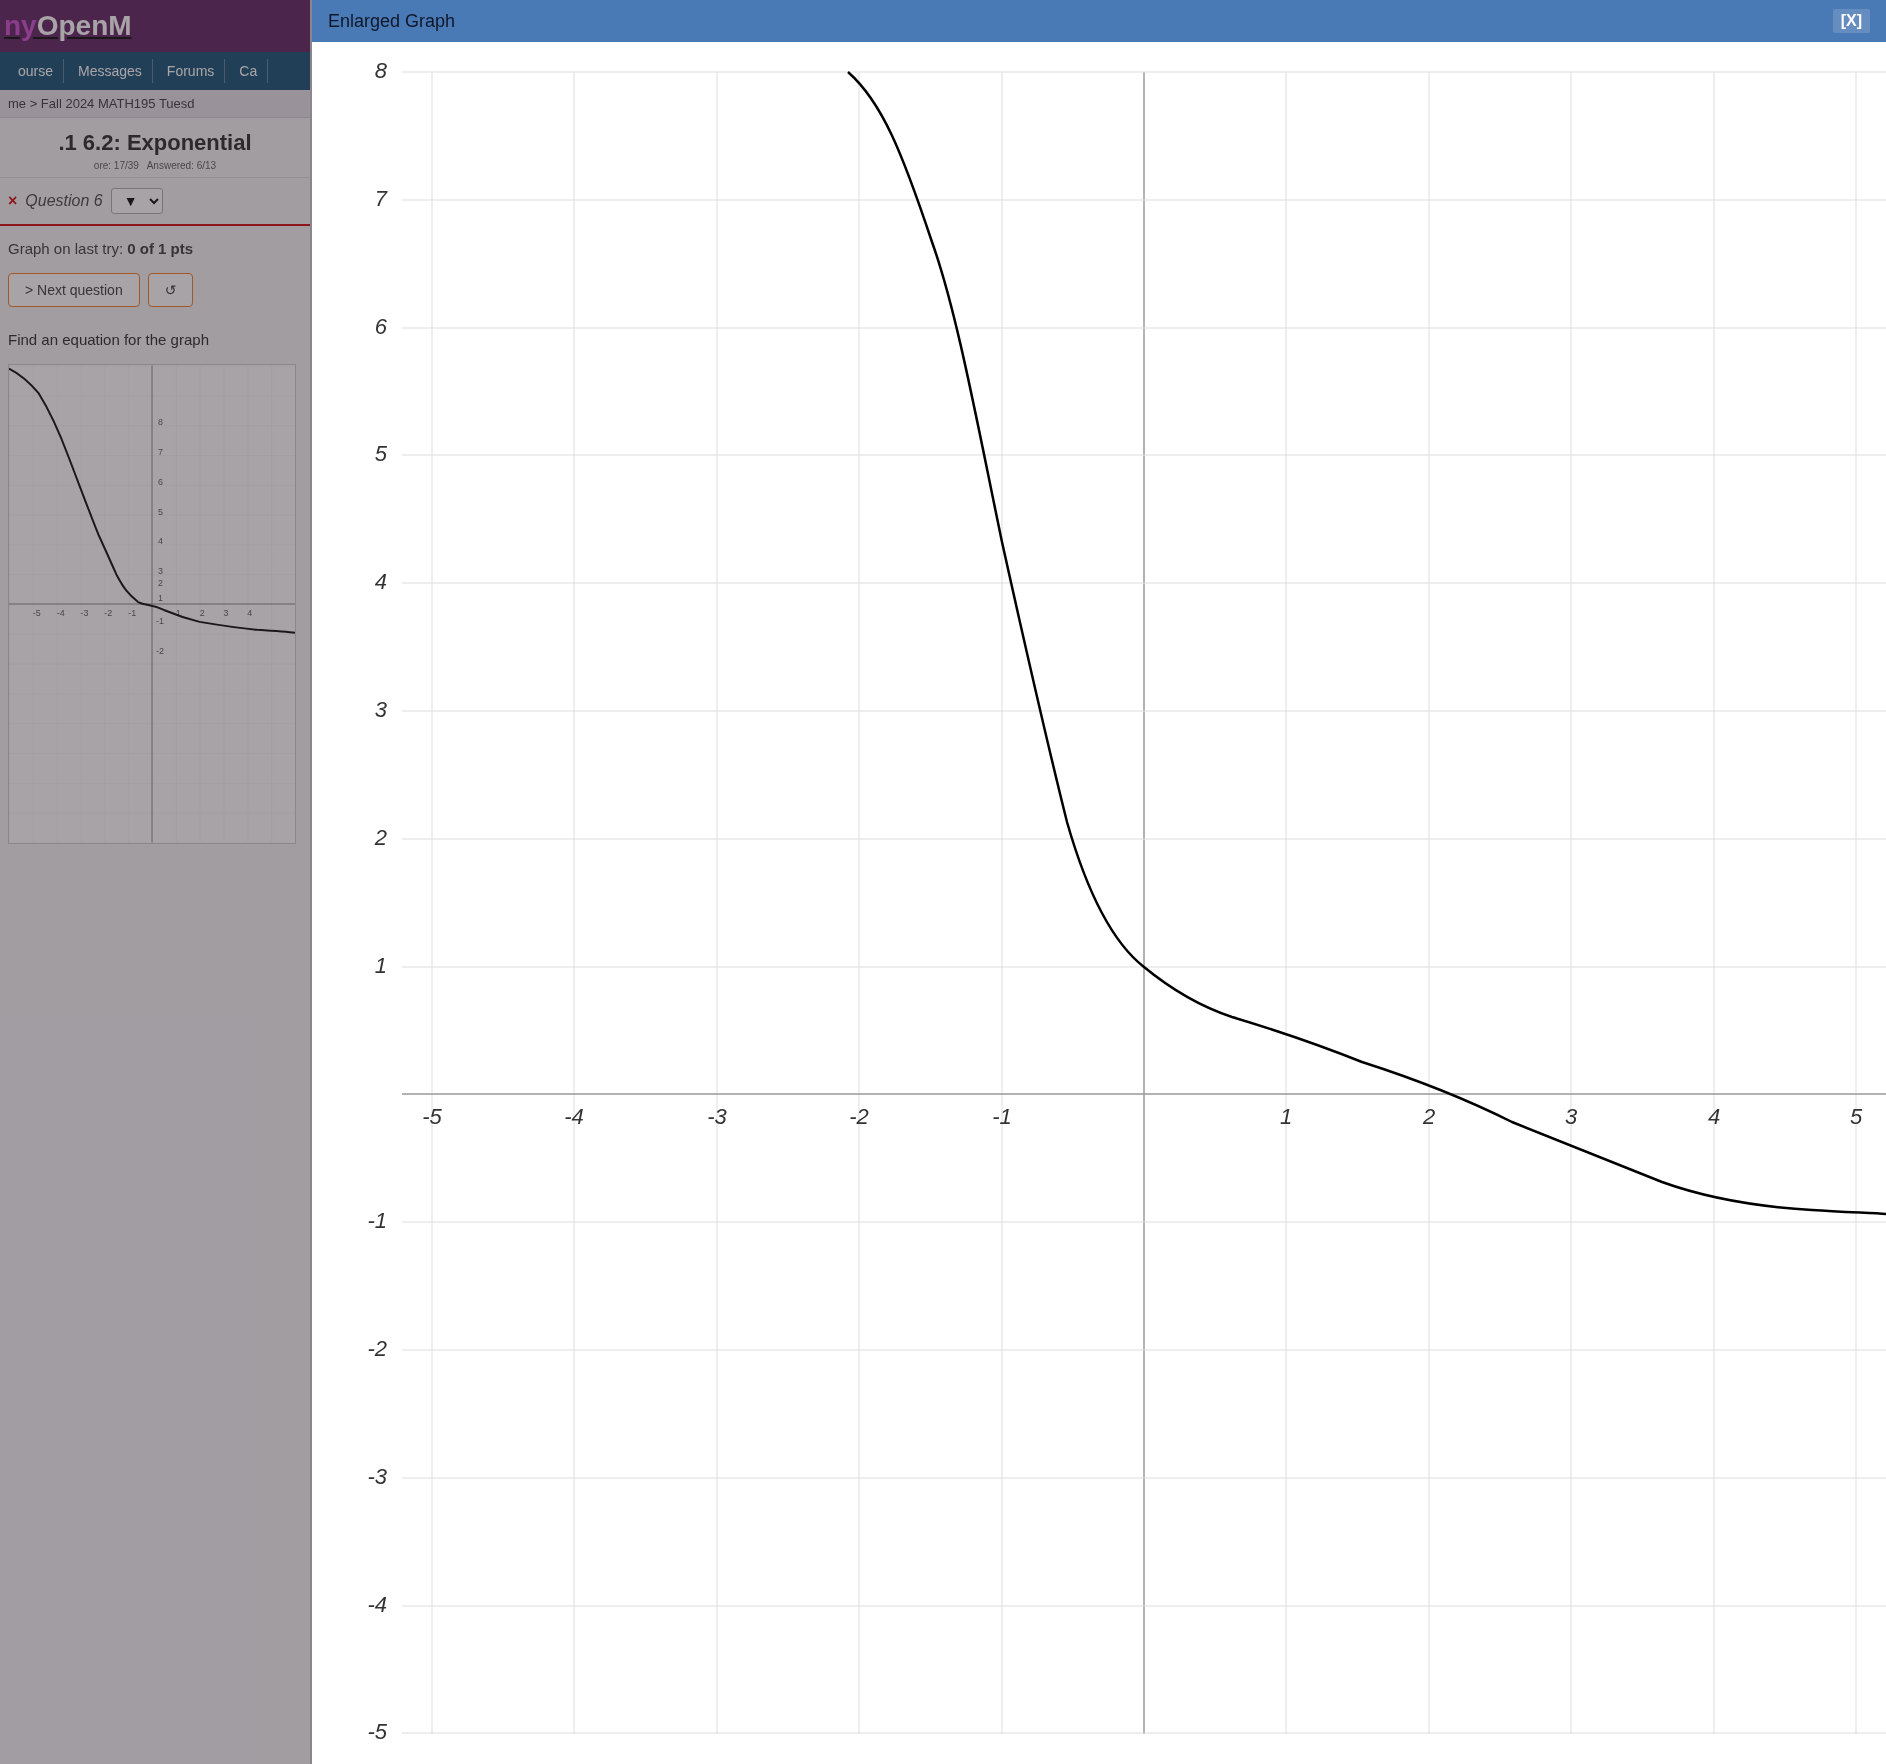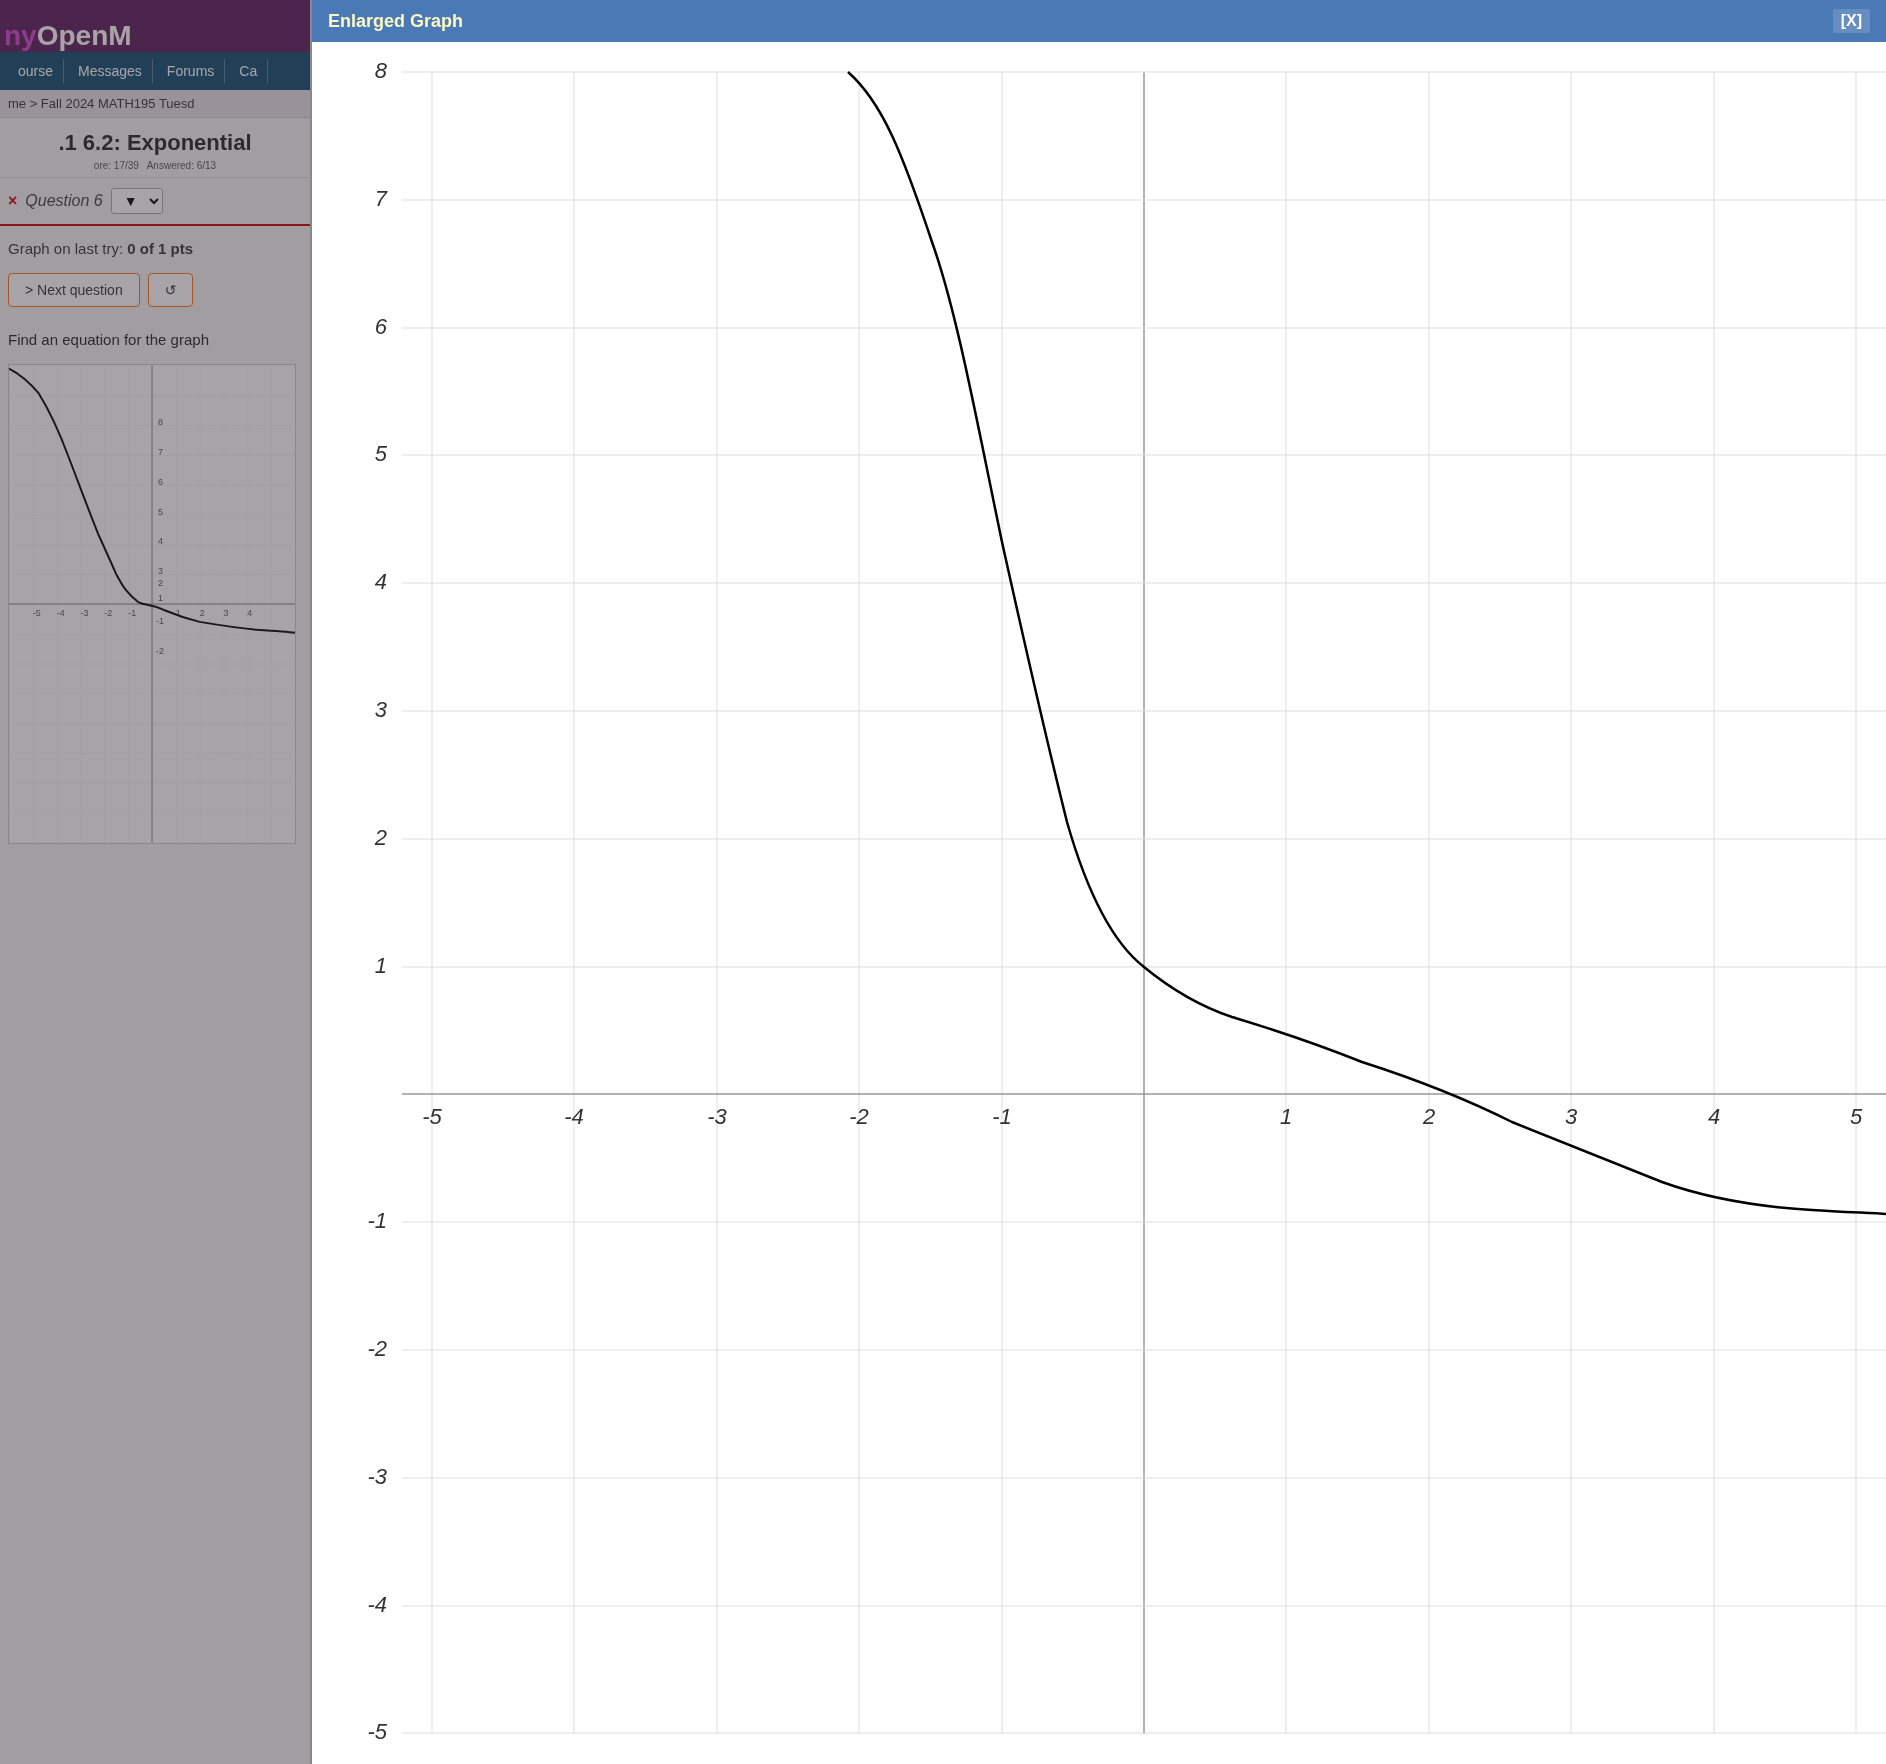--- a/index.html
+++ b/index.html
@@ -19,22 +19,23 @@
       width: 310px;
       height: 1764px;
       background: #f5f5f5;
       z-index: 1;
     }
 
     .bg-header {
       background: #5a1a5a;
       height: 52px;
       display: flex;
-      align-items: flex-end;
+      align-items: center;
       padding-left: 0;
+      text-decoration: underline;
     }
     .bg-header-logo {
       color: white;
       font-size: 28px;
       font-weight: bold;
       padding-left: 4px;
     }
     .bg-header-logo span.y { color: #cc44cc; }
     .bg-header-logo span.open { color: white; }
     .bg-header-logo span.m { color: white; }
@@ -189,23 +190,23 @@
     .modal-header {
       background: #4a7ab5;
       height: 42px;
       display: flex;
       align-items: center;
       justify-content: space-between;
       padding: 0 16px;
       flex-shrink: 0;
     }
     .modal-title {
-      color: #fef9c3;
+      color: #0f172a;
       font-size: 18px;
-      font-weight: bold;
+      font-weight: normal;
     }
     .modal-close {
       color: white;
       font-size: 16px;
       font-weight: bold;
       cursor: pointer;
       background: rgba(255,255,255,0.15);
       padding: 3px 8px;
       border-radius: 2px;
     }

